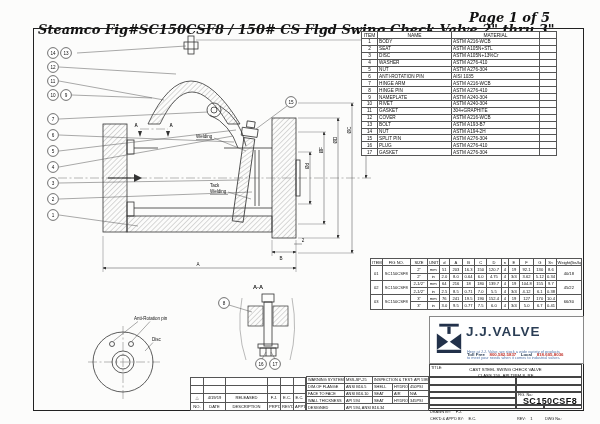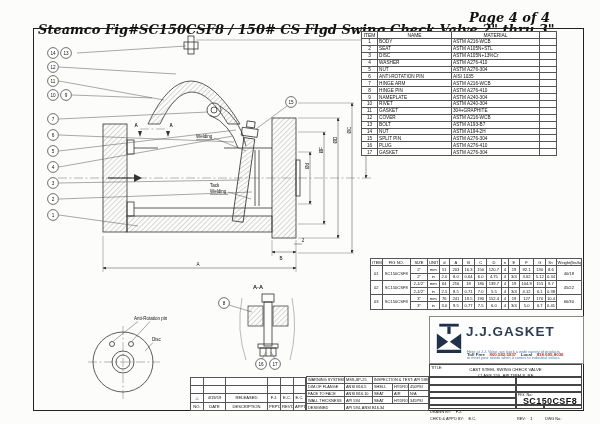--- a/index.html
+++ b/index.html
@@ -267,21 +267,21 @@
     </g>
     <g>
       <line class="ldr" x1="275" y1="359" x2="271" y2="352"></line>
       <circle class="balloon" cx="275" cy="364" r="5.4"></circle>
       <text class="bnum" x="275" y="365.8">17</text>
     </g>
   </g>
 </svg>
 
 <div id="doc-title" class="abs">Steamco Fig#SC150CSF8 / 150# CS Flgd Swing Check Valve 2" thru 3"</div>
-<div id="page-no" class="abs">Page 4 of 4</div>
+<div id="page-no" class="abs">Page 1 of 5</div>
 <div id="frame" class="abs"></div>
 
 <table id="parts" class="abs">
   <colgroup>
       <col style="width:16px">
       <col style="width:74px">
       <col style="width:88px">
       <col style="width:17px">
     </colgroup>
   <thead>
@@ -620,21 +620,21 @@
 </table>
 
 <div id="jjbox" class="abs">
   <svg class="abs" style="left:6px;top:3px" width="26" height="40" viewBox="0 0 32 40">
     <rect x="4" y="0" width="24" height="3.5" fill="#22314a"></rect>
     <rect x="14" y="3.5" width="4" height="9" fill="#22314a"></rect>
     <polygon points="1,12 1,32 15,22" fill="#22314a"></polygon>
     <polygon points="31,12 31,32 17,22" fill="#22314a"></polygon>
     <rect x="1" y="32" width="30" height="4" fill="#22314a"></rect>
   </svg>
-  <div class="abs" id="brand" style="left:36px;top:7px">J.J.GASKET</div>
+  <div class="abs" id="brand" style="left:36px;top:7px">J.J.VALVE</div>
   <div class="abs" style="left:37px;top:25px;white-space:nowrap">
     <span class="phone-lbl">Toll Free</span>
     <span class="phone-num">800.582.5837</span>
     <span class="phone-lbl">Local</span>
     <span class="phone-num">818.605.8036</span>
   </div>
   <div class="abs tagline" style="left:37px;top:33px">Here at J.J. Valve, we stock a wide variety of products</div>
   <div class="abs tagline" style="left:37px;top:38.5px">to meet your needs when it comes to industrial valves.</div>
 </div>
 

